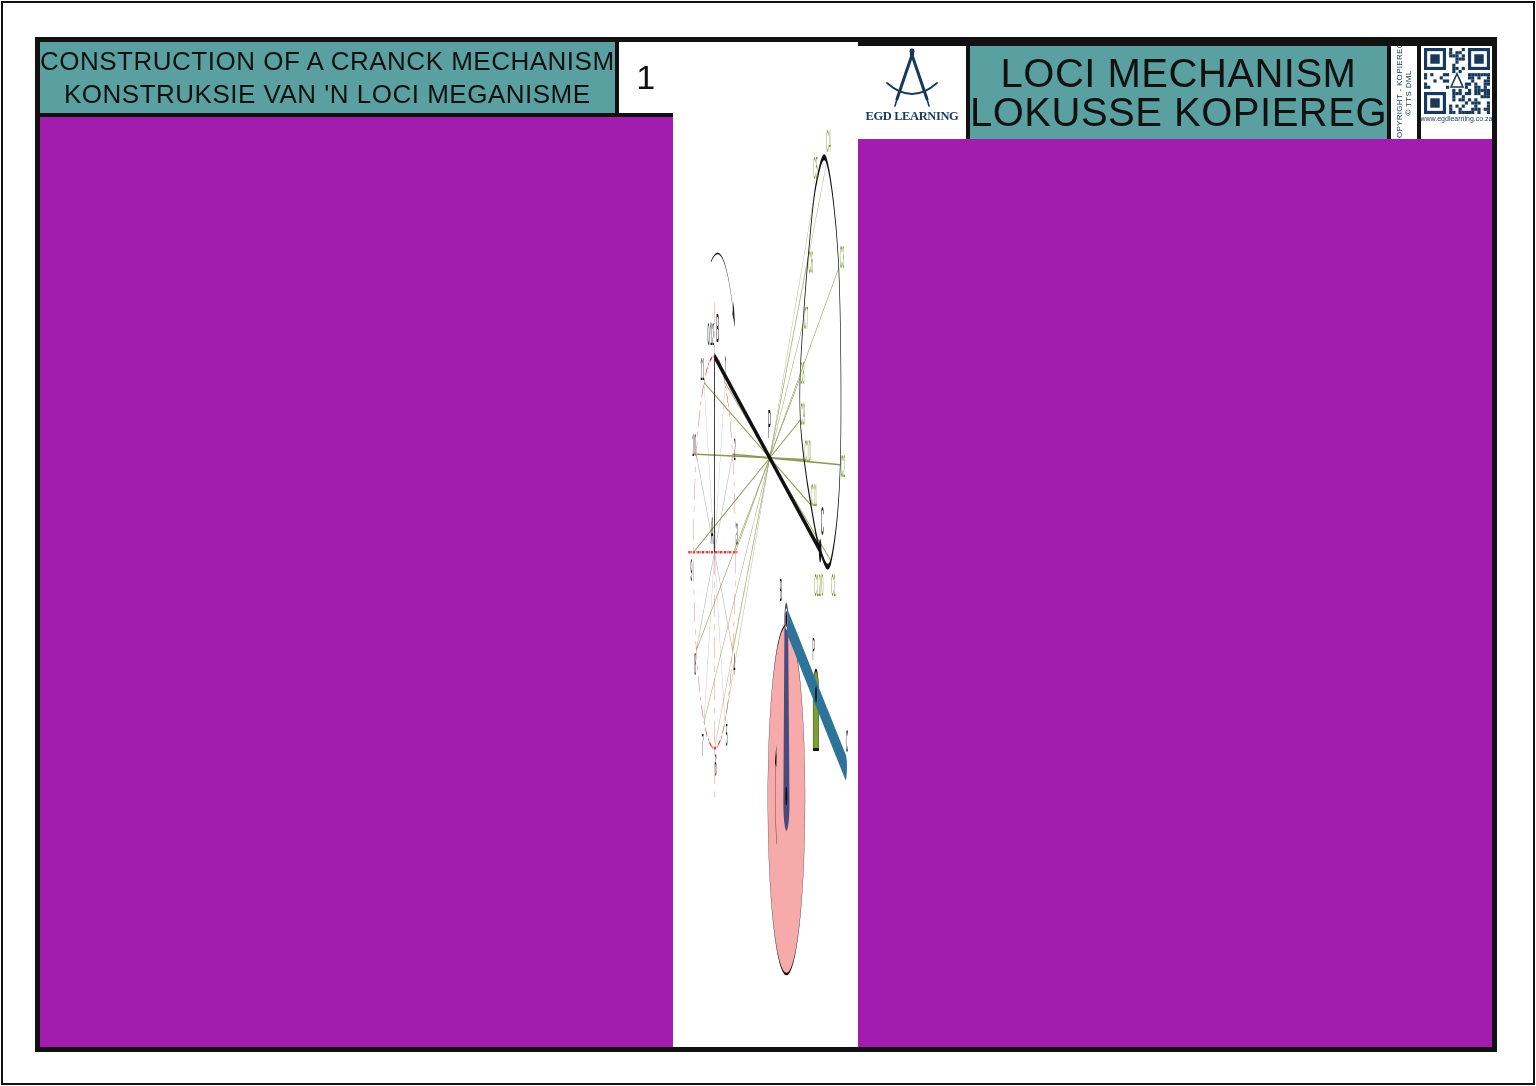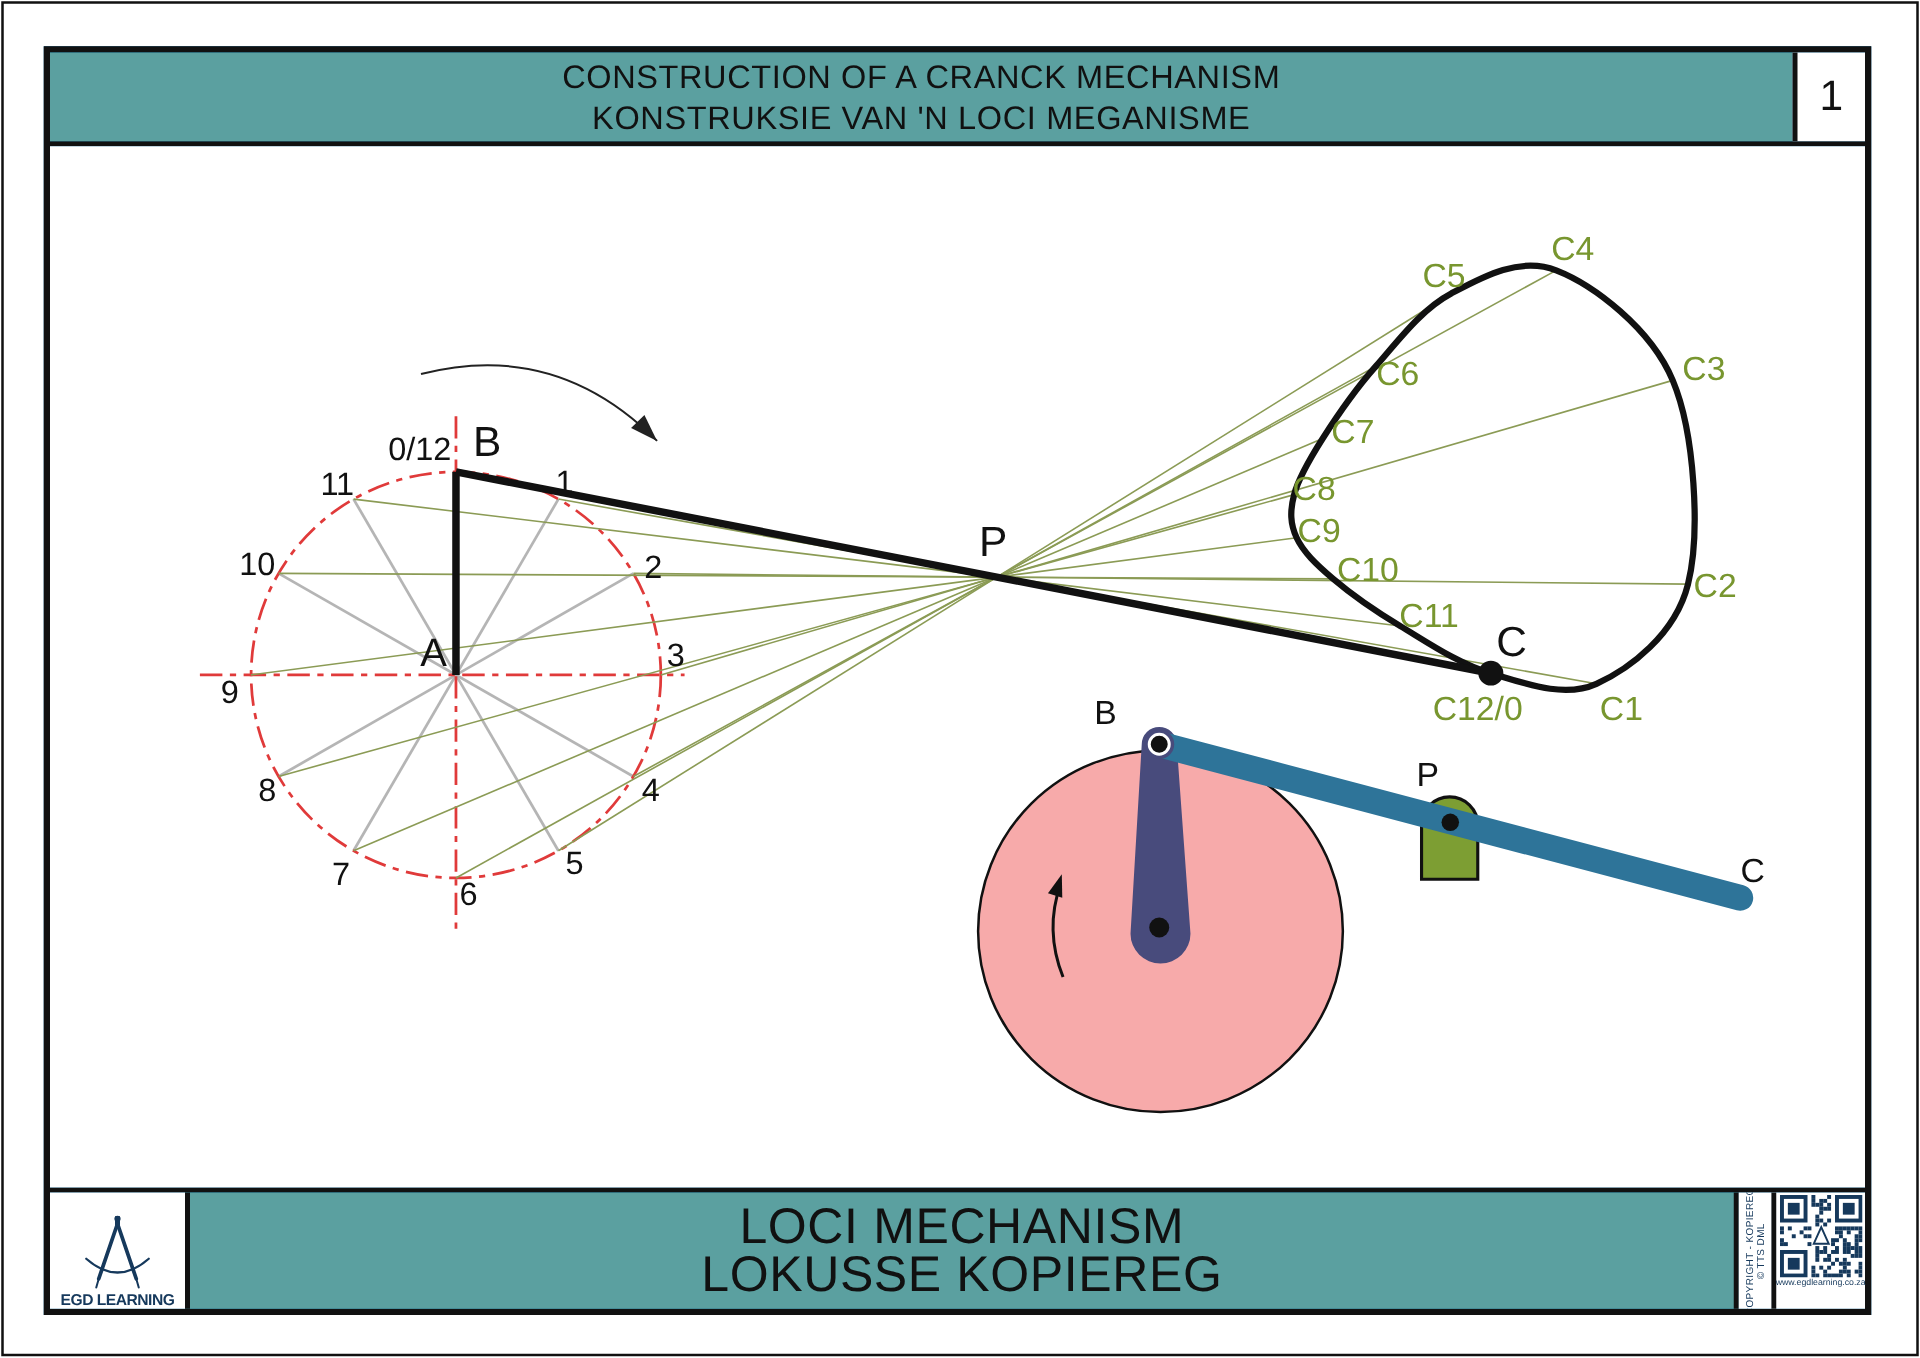--- a/index.html
+++ b/index.html
@@ -1,30 +1,30 @@
 <!DOCTYPE html>
 <html><head>
 <meta charset="utf-8">
 <style>
   html,body{margin:0;padding:0;background:#fff;}
   .page{position:relative;width:1536px;height:1086px;background:#fff;overflow:hidden;
         font-family:"Liberation Sans", sans-serif;color:#111;}
   .outer-border{position:absolute;inset:1px;border:2px solid #111;pointer-events:none;}
   .frame{position:absolute;left:35px;top:37px;width:1462px;height:1015px;border:5px solid #111;
-         display:flex;flex-direction:column;box-sizing:border-box;background:#0369a1;}
+         display:flex;flex-direction:row;box-sizing:border-box;background:#a21caf;}
   .header-row{height:71px;display:flex;border-bottom:4px solid #111;flex:0 0 auto;}
   .header-title{flex:1;background:var(--teal);display:flex;flex-direction:column;justify-content:center;
                 align-items:center;text-align:center;font-size:26px;line-height:33px;letter-spacing:.5px;}
   .page-number{width:54px;border-left:4px solid #111;background:#fff;display:flex;align-items:center;
                justify-content:center;font-size:34px;}
   .drawing-area{flex:1 1 auto;position:relative;background:#fff;}
   .drawing-area svg{position:absolute;inset:0;width:100%;height:100%;}
   .footer-row{height:93px;border-top:4px solid #111;display:flex;flex:0 0 auto;}
   .logo-cell{width:108px;background:#fff;display:flex;flex-direction:column;align-items:center;
-             justify-content:flex-end;padding-bottom:0;box-sizing:border-box;}
+             justify-content:flex-end;padding-bottom:15px;box-sizing:border-box;font-family:Liberation Serif, serif;}
   .logo-text{font-size:12.5px;font-weight:bold;letter-spacing:-.4px;color:var(--navy);white-space:nowrap;}
   .footer-title{flex:1;background:var(--teal);border-left:4px solid #111;border-right:4px solid #111;
                 display:flex;flex-direction:column;justify-content:center;align-items:center;
                 text-align:center;font-size:40px;line-height:39px;letter-spacing:.5px;}
   .copyright-cell{width:26px;background:#fff;position:relative;overflow:hidden;}
   .copyright-inner{position:absolute;left:50%;top:50%;transform:translate(-50%,-50%) rotate(-90deg);
                    white-space:nowrap;text-align:center;color:var(--navy);font-size:8px;line-height:9px;
                    letter-spacing:.3px;}
   .qr-cell{width:75px;background:#fff;border-left:4px solid #111;display:flex;flex-direction:column;
            align-items:center;justify-content:flex-start;padding-top:2px;box-sizing:border-box;}

